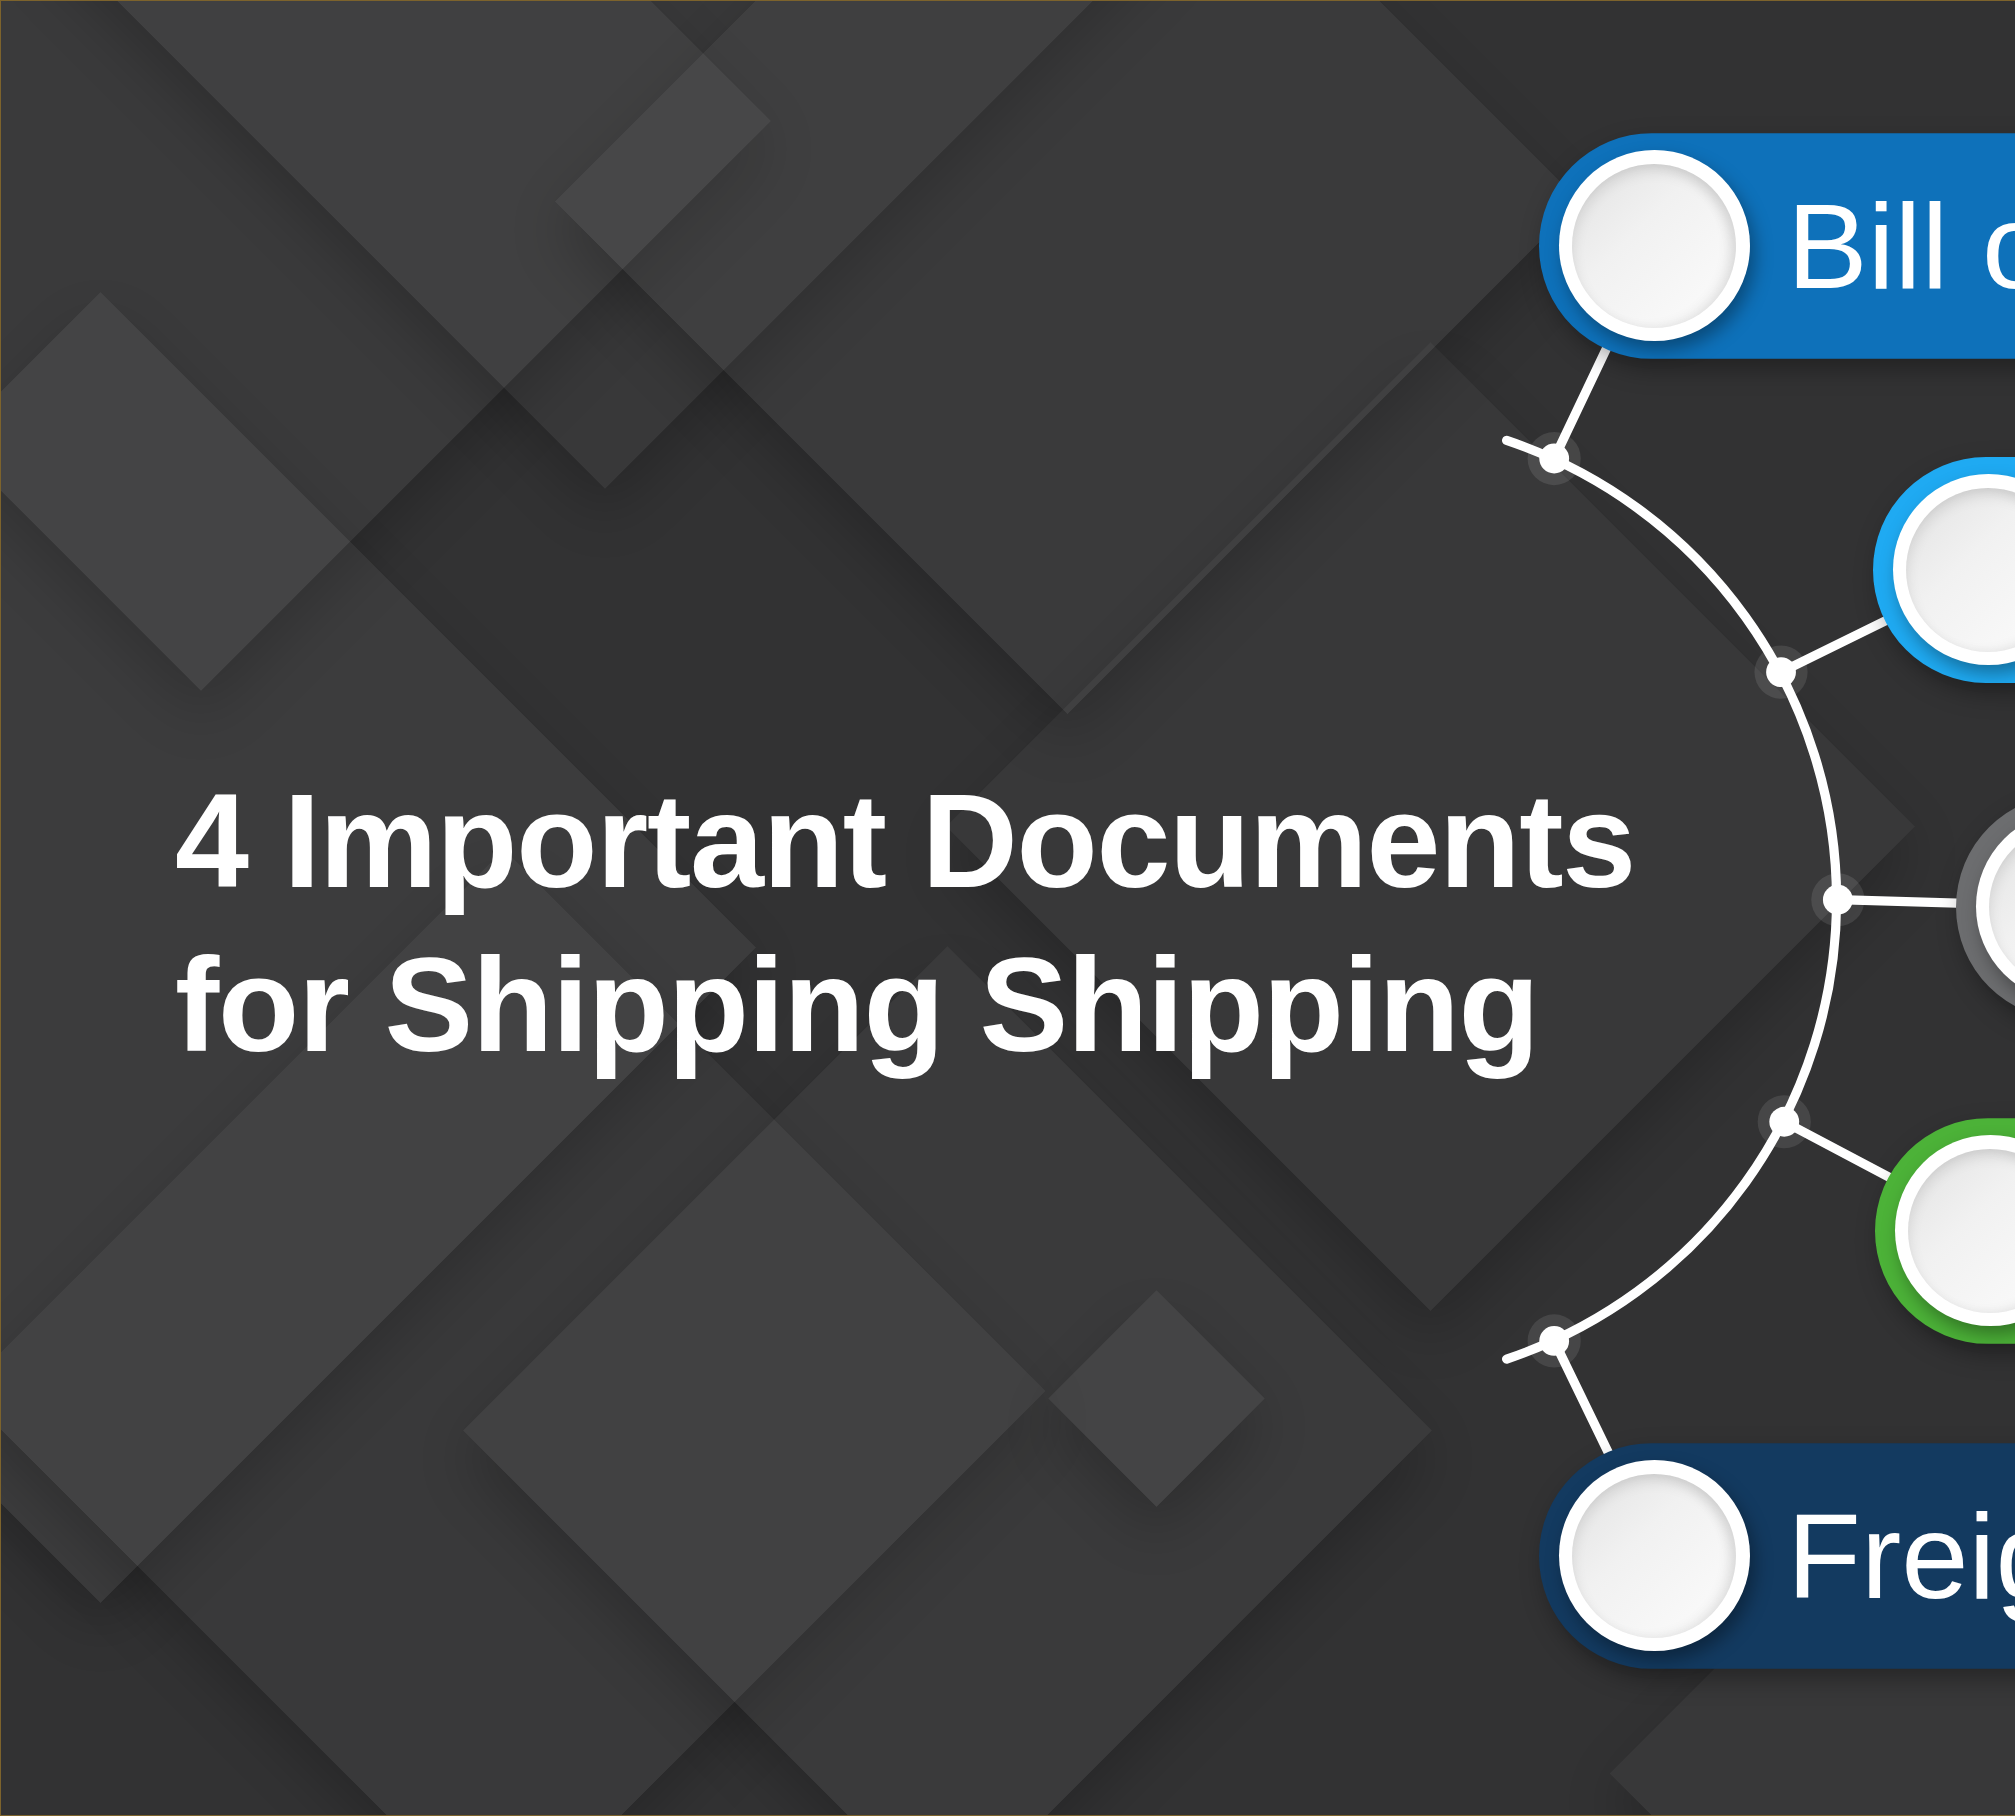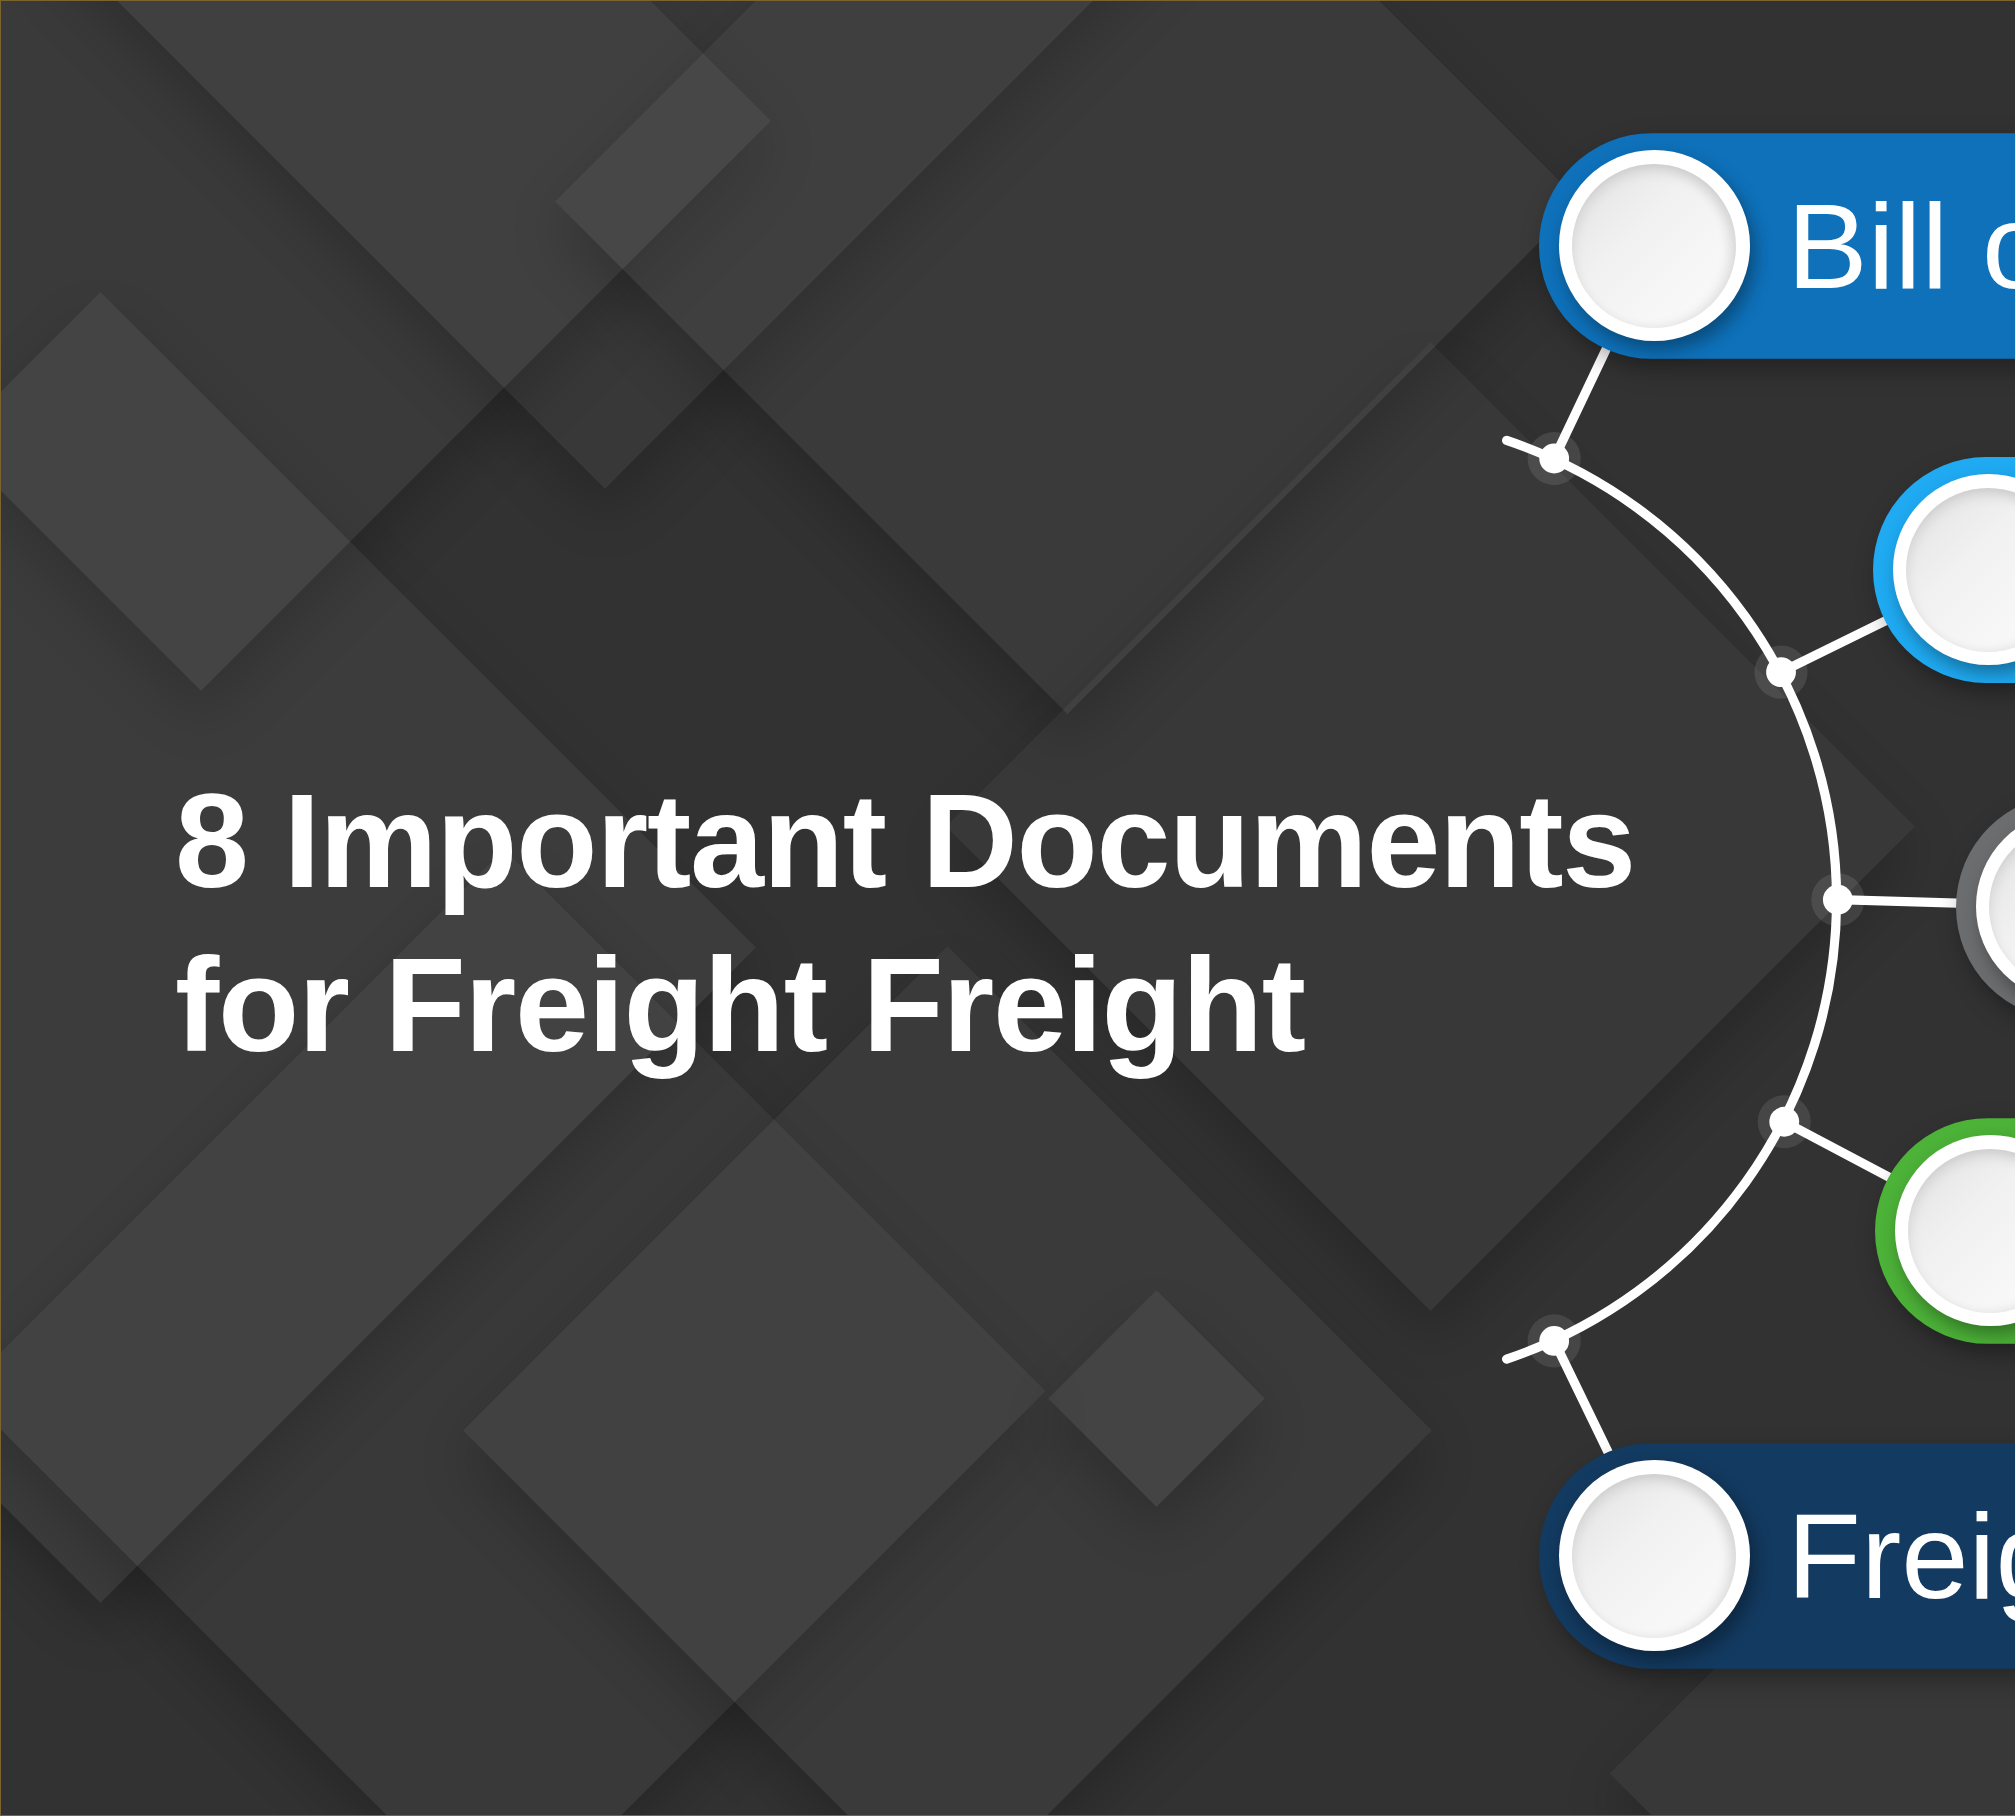--- a/index.html
+++ b/index.html
@@ -119,22 +119,22 @@
     <g fill="#ffffff">
       <circle cx="3856" cy="1138" r="37"></circle>
       <circle cx="4419" cy="1668" r="37"></circle>
       <circle cx="4560" cy="2233" r="37"></circle>
       <circle cx="4427" cy="2784" r="37"></circle>
       <circle cx="3856" cy="3328" r="37"></circle>
     </g>
   </svg>
 
   <div class="title">
-    <div>8 Important Documents</div>
-    <div>for Freight Freight</div>
+    <div>4 Important Documents</div>
+    <div>for Shipping Shipping</div>
   </div>
 
   <div class="banner" style="left:1539px;top:133px;width:1065px">
     <svg class="ribbon-svg" width="1065" height="226" viewBox="0 0 2642 560">
       <path class="ribbon" fill="#0e71ba" d="M 280 0 L 2352 0 Q 2402 0 2434.5 38.0 L 2606.2 238.2 Q 2642 280 2606.2 321.8 L 2434.5 522.0 Q 2402 560 2352 560 L 280 560 A 280 280 0 0 1 280 0 Z"></path>
     </svg>
     <div class="circle">
       <div class="disc"></div>
     </div>
     <span class="label">Bill of Lading</span>

